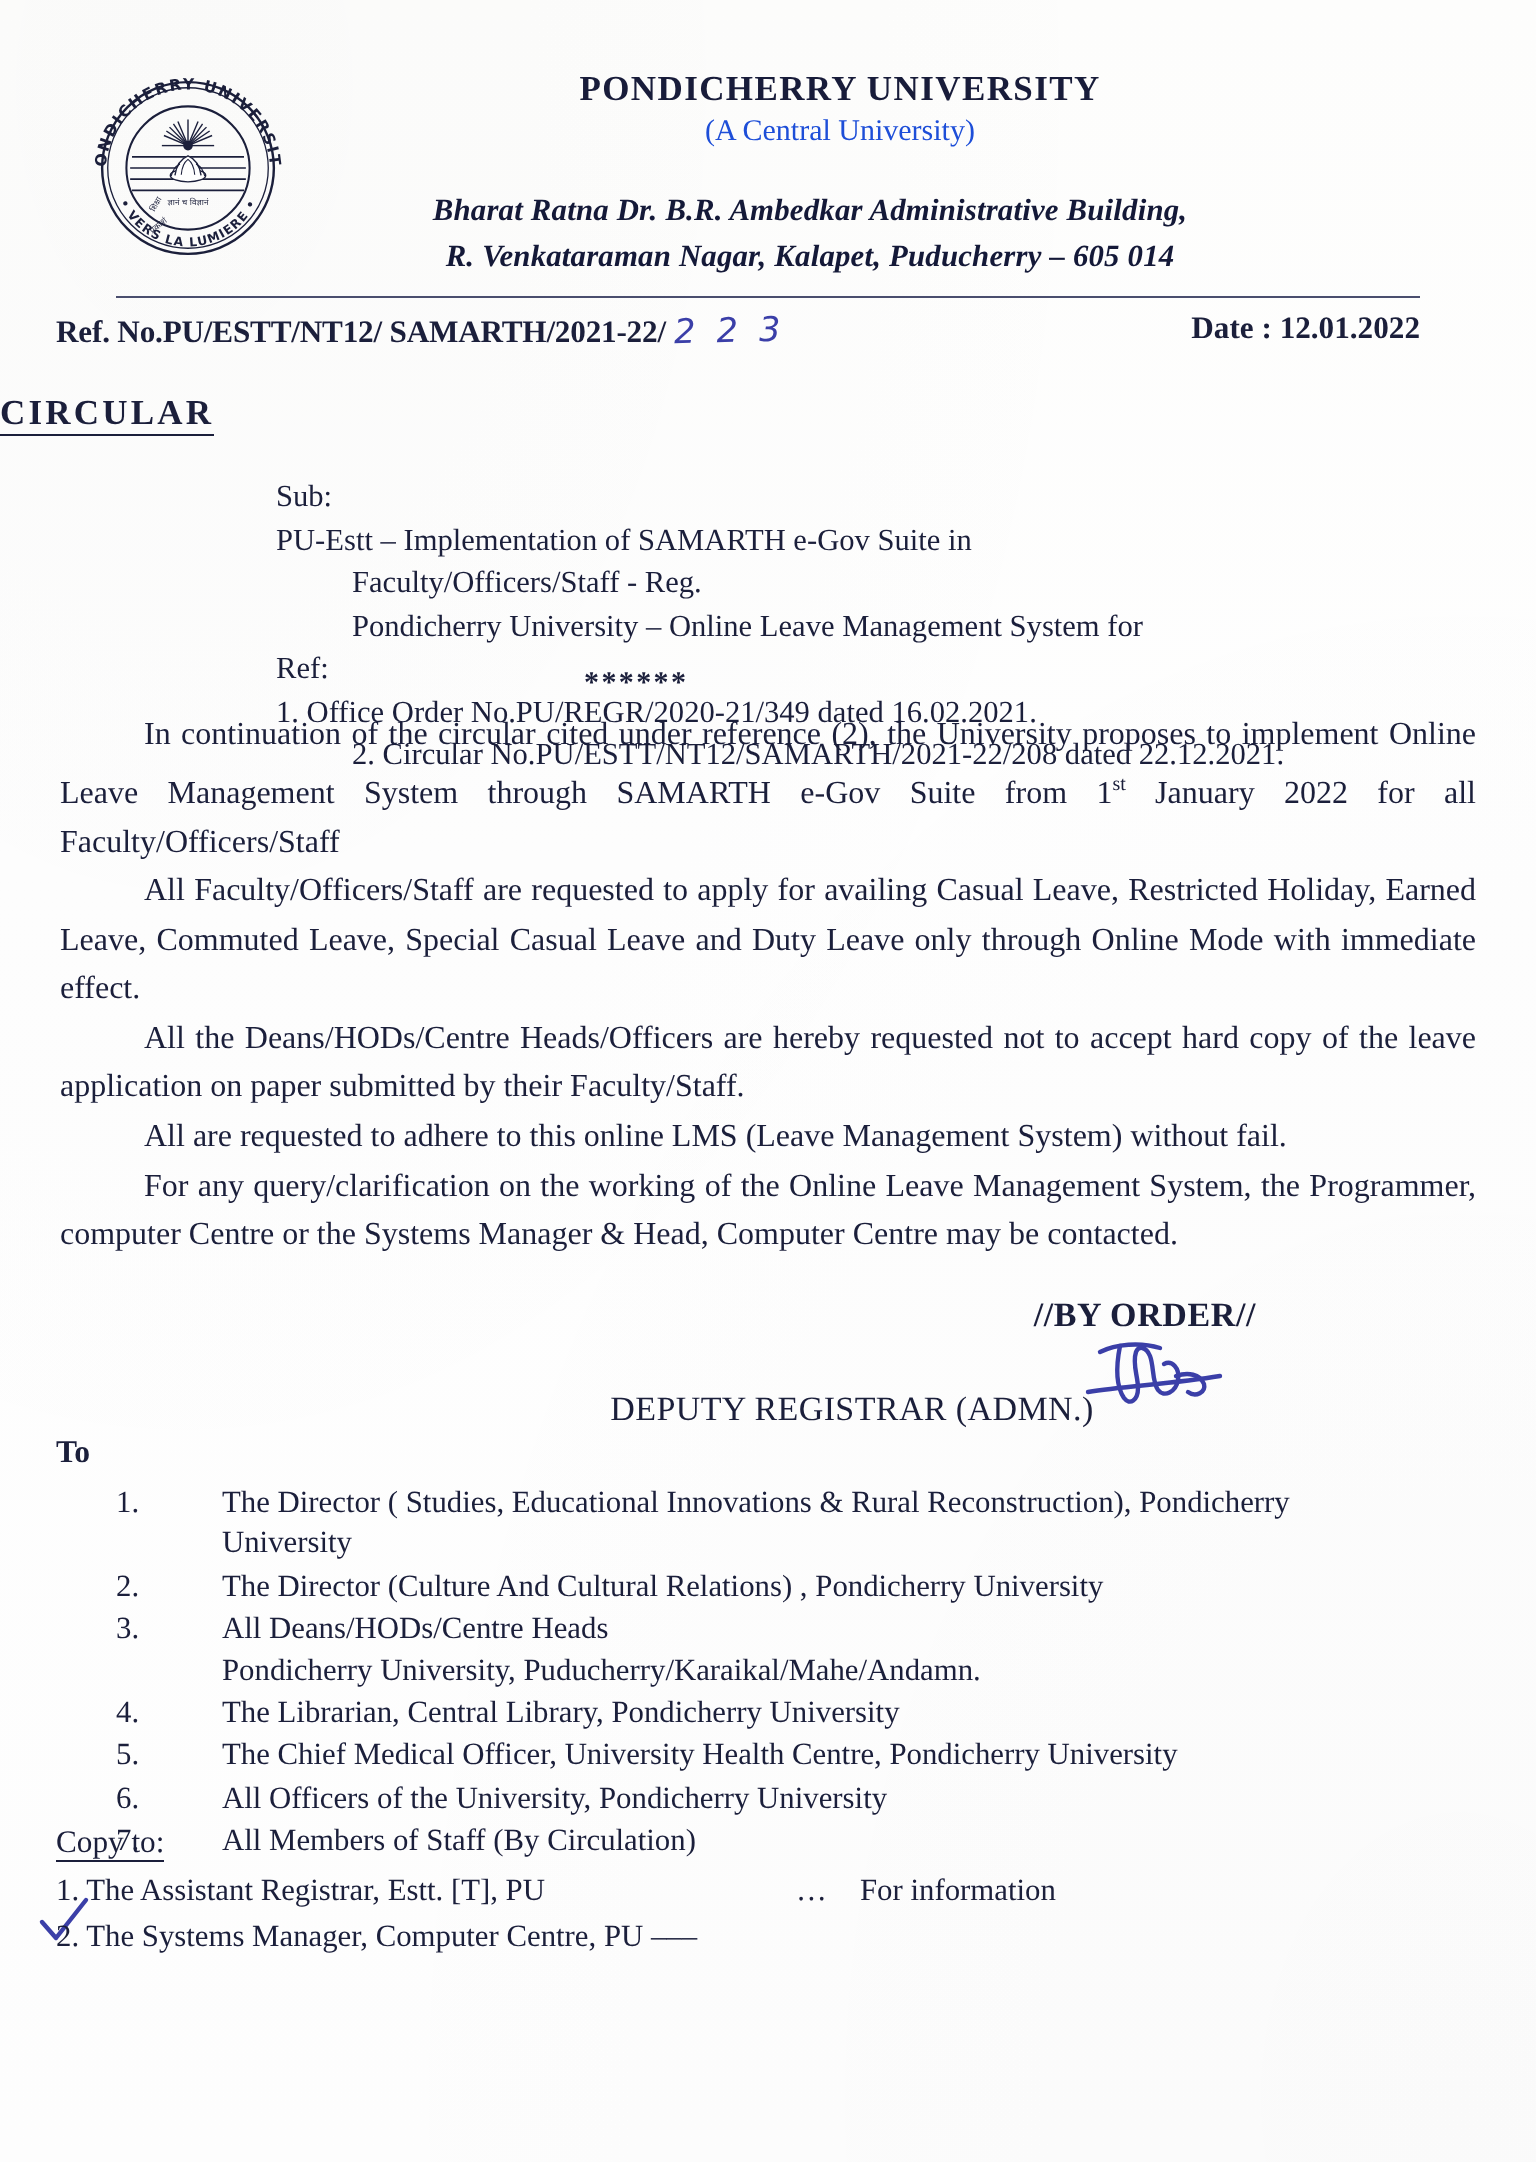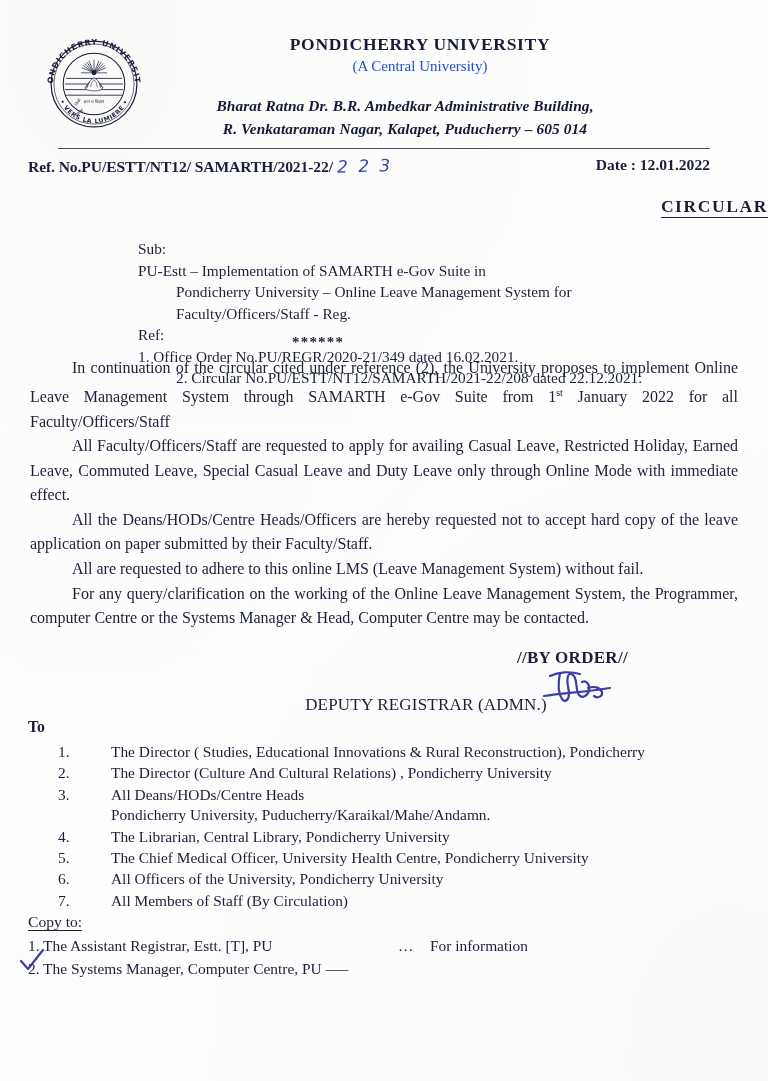--- a/index.html
+++ b/index.html
@@ -117,21 +117,21 @@
     font-size: 15.6px;
     white-space: nowrap;
   }
 
   
   .circular-heading {
     position: absolute;
     left: 0;
     top: 196px;
     width: 768px;
-    text-align: right;
+    text-align: left;
     font-weight: bold;
     font-size: 17.5px;
     letter-spacing: 1.6px;
   }
   .circular-heading span {
     border-bottom: 1.6px solid #1b1f3b;
     padding-bottom: 1px;
   }
 
   
@@ -347,22 +347,22 @@
 
   <div class="circular-heading">
     <span>CIRCULAR</span>
   </div>
 
   <div class="subref">
     <div class="row">
       <div class="tag">Sub:</div>
       <div class="txt">PU-Estt – Implementation of SAMARTH e-Gov Suite in</div>
     </div>
+    <div class="hang">Faculty/Officers/Staff  - Reg.</div>
     <div class="hang">Pondicherry University – Online Leave Management System for</div>
-    <div class="hang">Faculty/Officers/Staff  - Reg.</div>
     <div class="row">
       <div class="tag">Ref:</div>
       <div class="txt">1. Office Order No.PU/REGR/2020-21/349  dated 16.02.2021.</div>
     </div>
     <div class="hang">2. Circular No.PU/ESTT/NT12/SAMARTH/2021-22/208 dated 22.12.2021.</div>
   </div>
 
   <div class="stars">******</div>
 
   <div class="body-block">
@@ -386,20 +386,21 @@
     </svg>
   </div>
 
   <div class="designation">DEPUTY REGISTRAR (ADMN.)</div>
 
   <div class="to-label">To</div>
   <ul class="to-list">
     <li>
       <span class="num">1.</span>
       <span class="cont">The Director ( Studies, Educational Innovations &amp; Rural  Reconstruction), Pondicherry</span>
+      <span class="cont">University</span>
     </li>
     <li>
       <span class="num">2.</span>
       <span class="cont">The Director (Culture And Cultural Relations) , Pondicherry University</span>
     </li>
     <li>
       <span class="num">3.</span>
       <span class="cont">All Deans/HODs/Centre Heads</span>
       <span class="cont">Pondicherry University, Puducherry/Karaikal/Mahe/Andamn.</span>
     </li>

